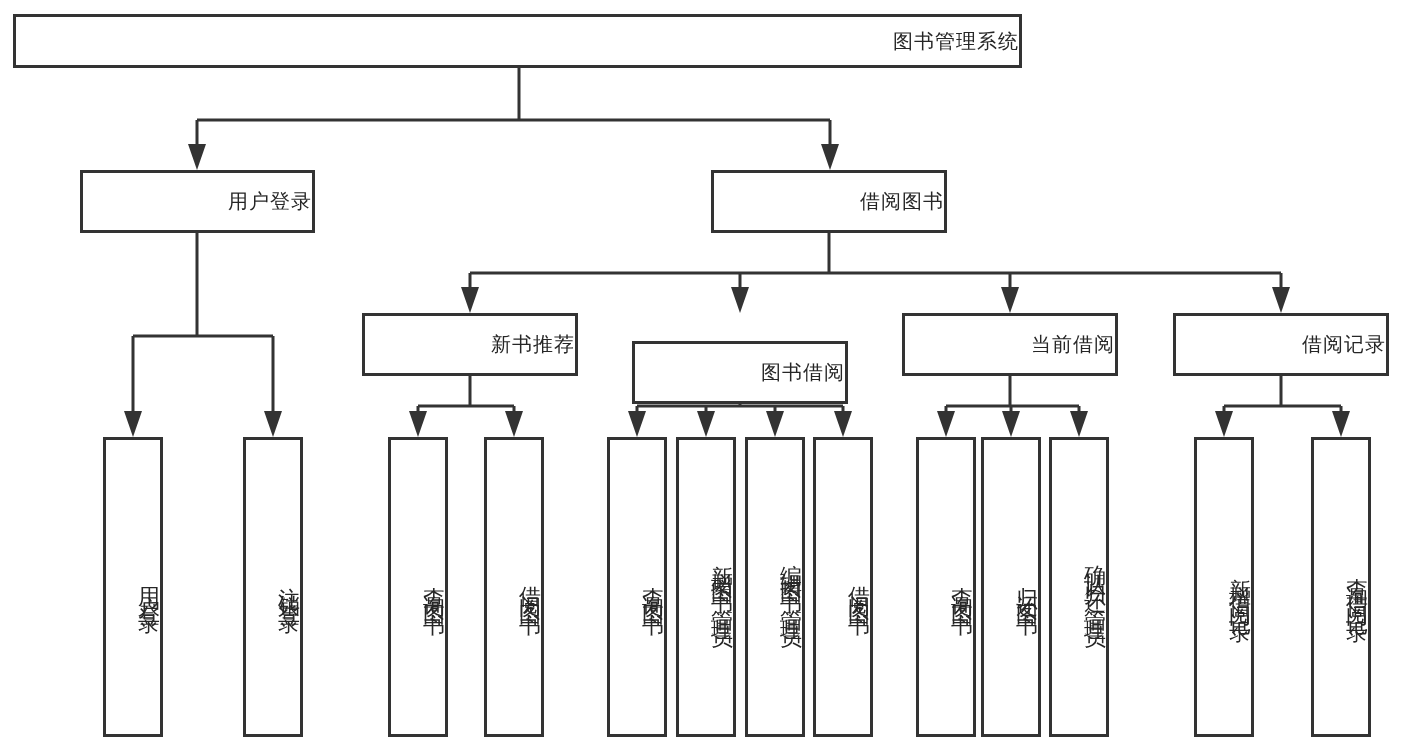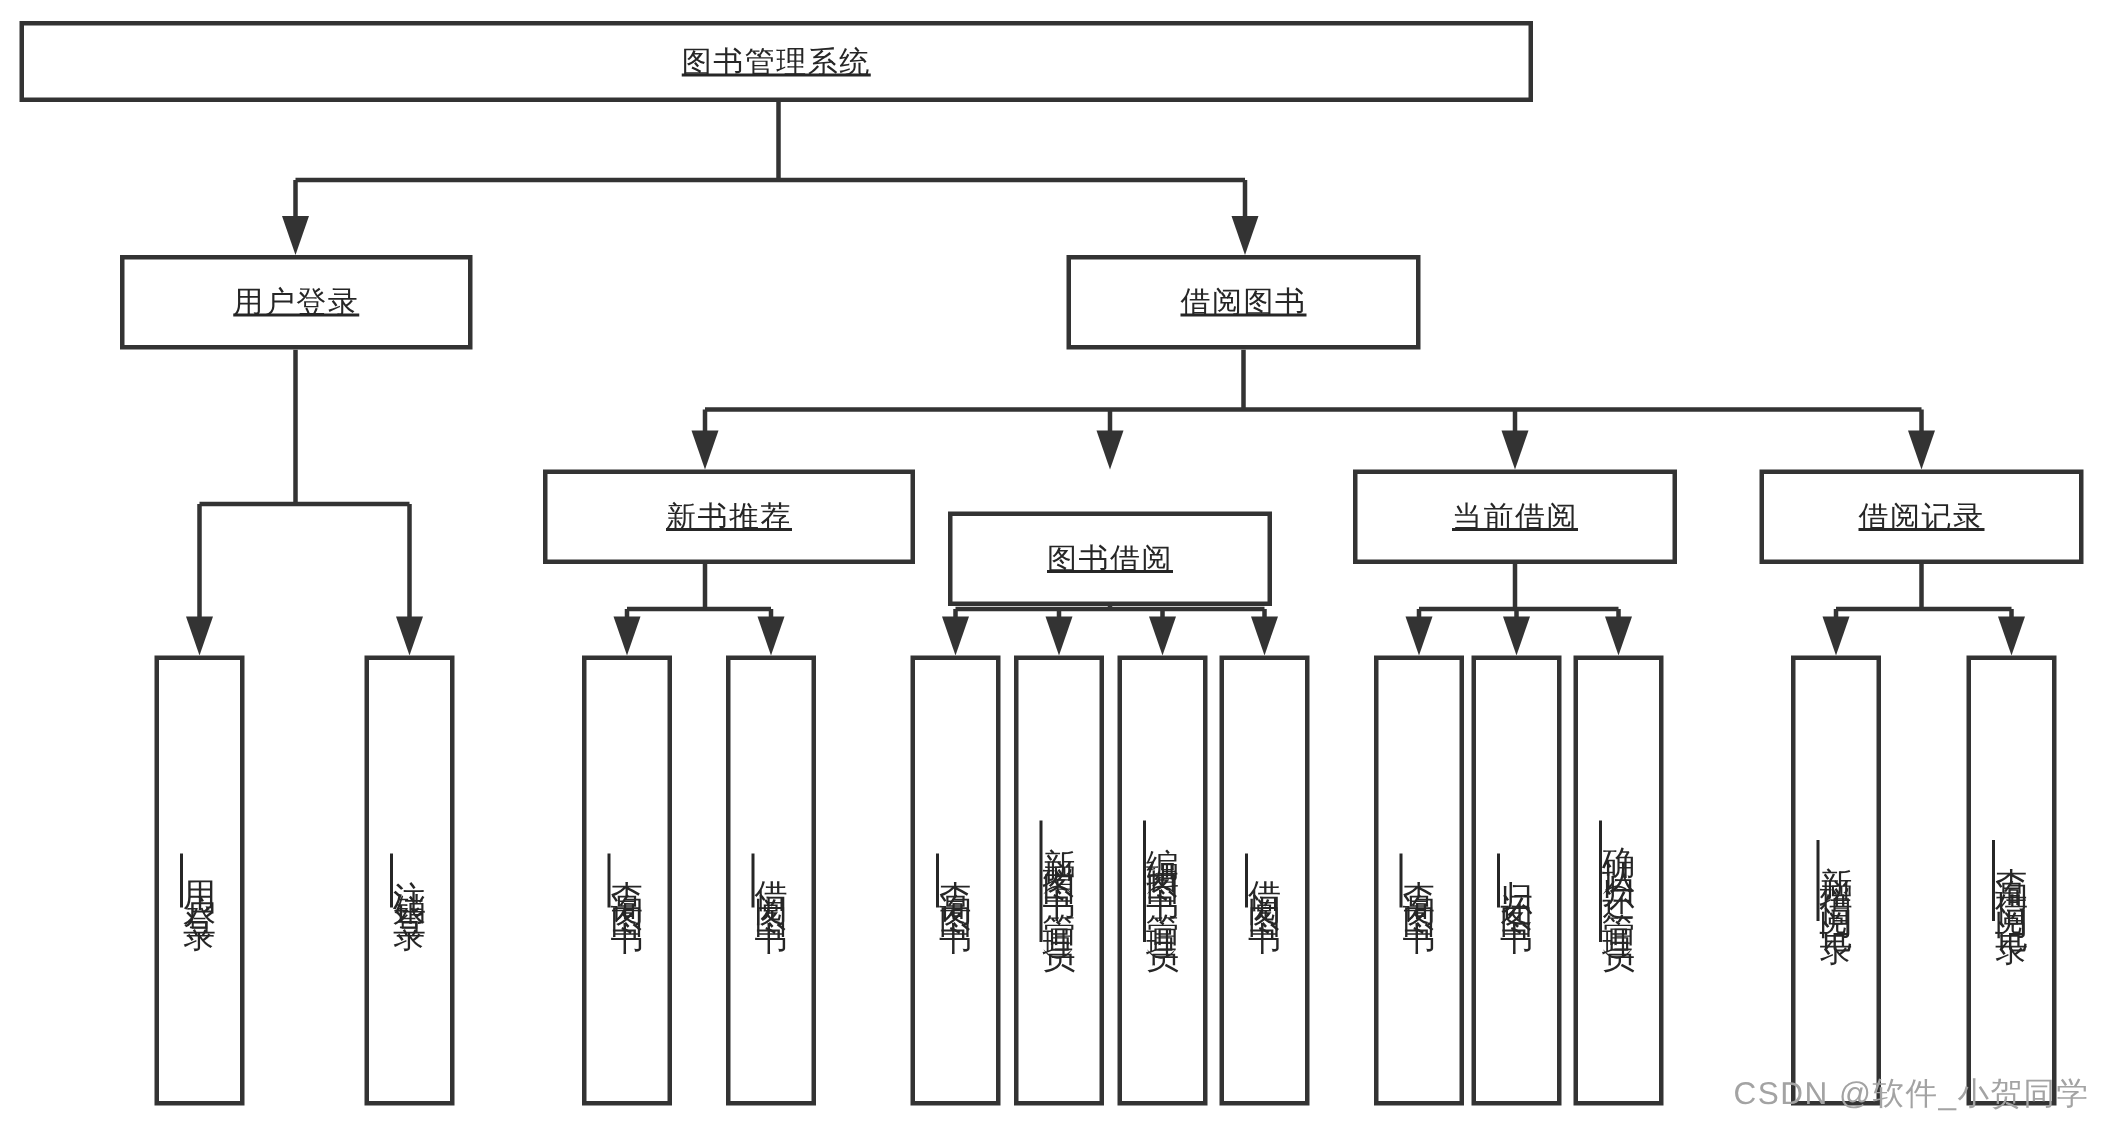--- a/index.html
+++ b/index.html
@@ -20,23 +20,22 @@
     width: 1405px; height: 747px;
     pointer-events: none;
   }
 
   .node {
     position: absolute;
     border: 3px solid #333333;
     background: #ffffff;
     display: flex;
     align-items: center;
-    justify-content: center;
+    justify-content: flex-end;
     color: #262626;
-    text-decoration: underline;
   }
 
   .node.h { 
     font-size: 20px;
     letter-spacing: 1px;
     white-space: nowrap;
   }
 
   .node.root { font-size: 20px; }
 
@@ -117,21 +116,21 @@
     <span>图书管理系统</span>
   </div>
 
   <div class="node h" style="left:80px; top:170px; width:235px; height:63px;">
     <span>用户登录</span>
   </div>
   <div class="node h" style="left:711px; top:170px; width:236px; height:63px;">
     <span>借阅图书</span>
   </div>
 
-  <div class="node h" style="left:362px; top:313px; width:248px; height:63px;">
+  <div class="node h" style="left:362px; top:313px; width:216px; height:63px;">
     <span>新书推荐</span>
   </div>
   <div class="node h" style="left:632px; top:313px; width:216px; height:63px;margin-top:28px;">
     <span>图书借阅</span>
   </div>
   <div class="node h" style="left:902px; top:313px; width:216px; height:63px;">
     <span>当前借阅</span>
   </div>
   <div class="node h" style="left:1173px; top:313px; width:216px; height:63px;">
     <span>借阅记录</span>
@@ -174,15 +173,14 @@
     <span class="vtext">确认归还（管理员）</span>
   </div>
 
   <div class="node leaf" style="left:1194px;">
     <span class="vtext">新增借阅记录</span>
   </div>
   <div class="node leaf" style="left:1311px;">
     <span class="vtext">查询借阅记录</span>
   </div>
 
-  <div class="watermark">CSDN @软件_小贺同学</div>
 
 </div>
 
 </body></html>

